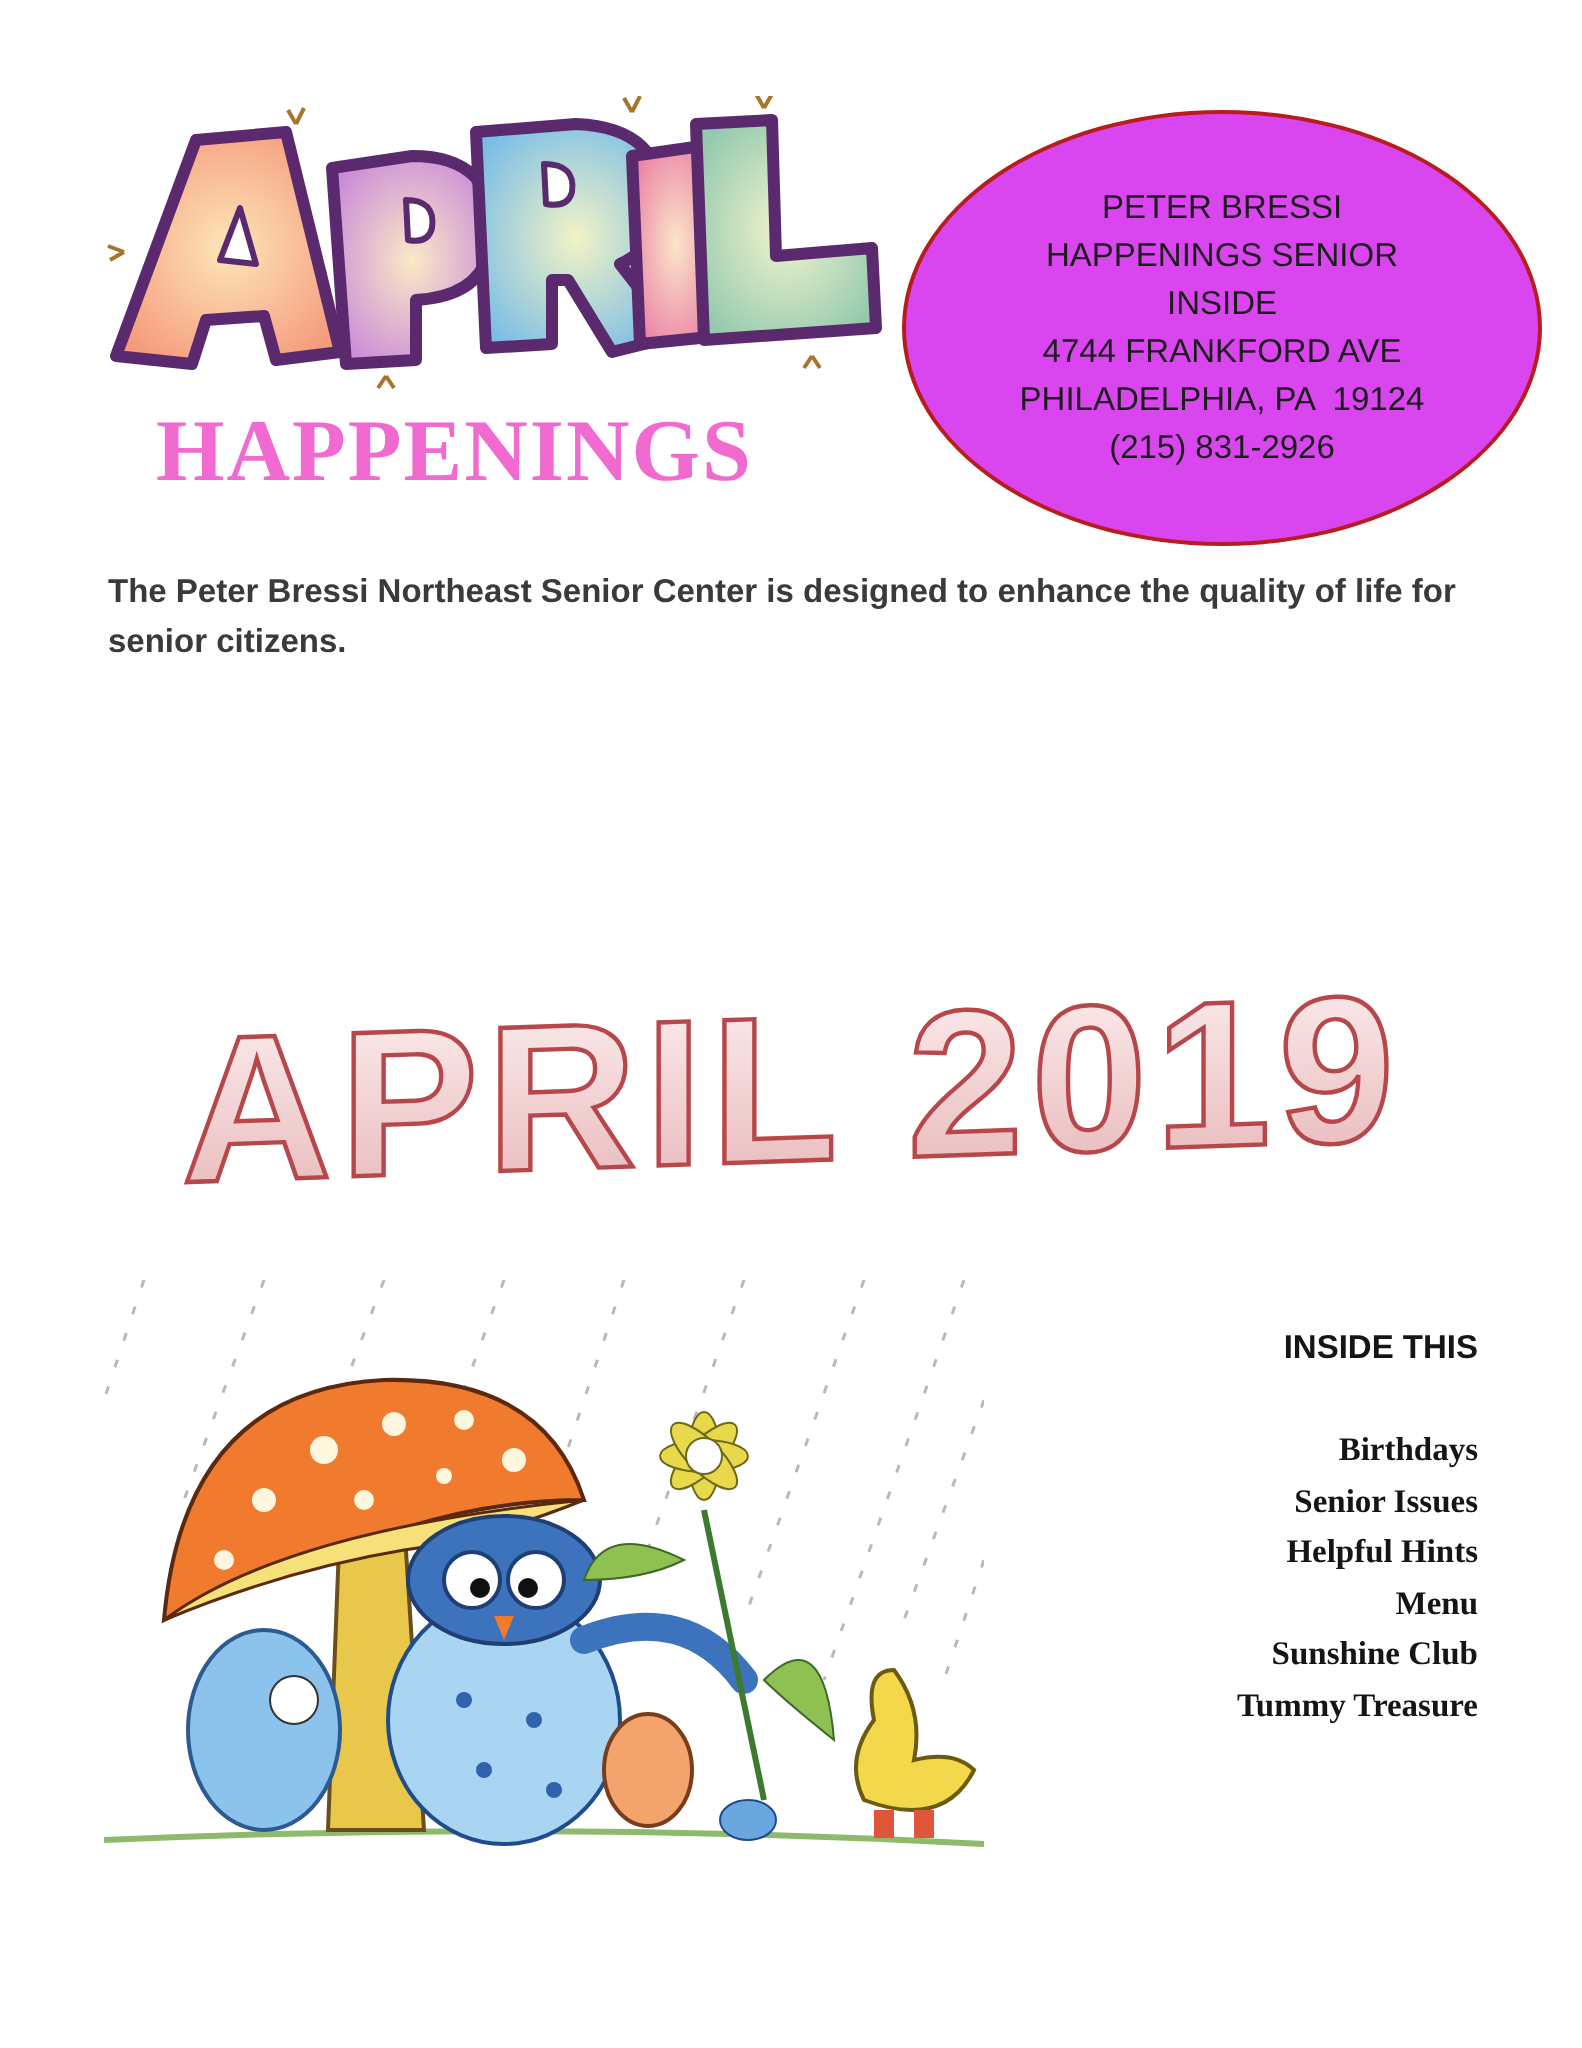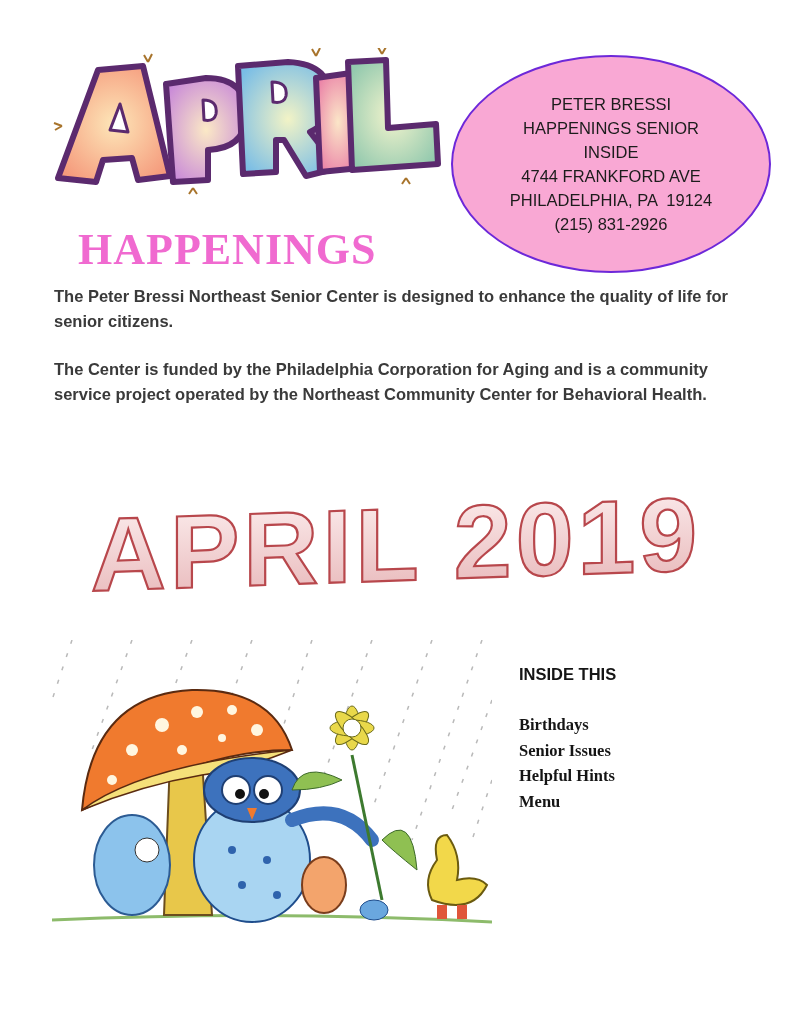--- a/index.html
+++ b/index.html
@@ -1,37 +1,37 @@
 <!DOCTYPE html>
 <html><head>
   <meta charset="utf-8">
   <style>
     html, body { margin: 0; padding: 0; background: #ffffff; }
     body { width: 791px; height: 1024px; position: relative; overflow: hidden; font-family: "DejaVu Sans", sans-serif; color: #2b2b2b; }
 
     
     .logo { position: absolute; left: 48px; top: 48px; width: 395px; height: 150px; }
-    .happenings { position: absolute; left: 78px; top: 204px; font-family: "Liberation Serif", serif; font-weight: bold; font-size: 44px; letter-spacing: 1px; color: #f06ad0; line-height: 1; margin-top: 24px; }
+    .happenings { position: absolute; left: 78px; top: 204px; font-family: "Liberation Serif", serif; font-weight: bold; font-size: 44px; letter-spacing: 1px; color: #f06ad0; line-height: 1; }
 
     
-    .oval { position: absolute; left: 451px; top: 55px; width: 320px; height: 218px; border: 2px solid #6d28d9; border-radius: 50%; background: #f9a8d4; box-sizing: border-box; display: flex; flex-direction: column; align-items: center; justify-content: center; }
+    .oval { position: absolute; left: 451px; top: 55px; width: 320px; height: 218px; border: 2px solid #b91c1c; border-radius: 50%; background: #d946ef; box-sizing: border-box; display: flex; flex-direction: column; align-items: center; justify-content: center; }
     .oval .line { font-family: "Liberation Sans", sans-serif; font-size: 16.5px; line-height: 24px; color: #1c1c1c; text-align: center; white-space: pre; }
 
     
     .intro { position: absolute; left: 54px; top: 284px; width: 700px; font-family: "Liberation Sans", sans-serif; font-weight: bold; font-size: 16.5px; line-height: 24.5px; color: #3a3a3a; }
     .intro p { margin: 0 0 24px 0; }
 
     
     .wordart { position: absolute; left: 66px; top: 482px; width: 660px; height: 130px; }
 
     
     .illustration { position: absolute; left: 52px; top: 640px; width: 440px; height: 300px; }
 
     
-    .toc { position: absolute; right: 52px; top: 662px; width: 220px; font-family: "Liberation Sans", sans-serif; font-weight: bold; font-size: 16.5px; color: #151515; }
+    .toc { position: absolute; right: 52px; top: 662px; width: 220px; text-align: right; font-family: "Liberation Sans", sans-serif; font-weight: bold; font-size: 16.5px; color: #151515; }
     .toc .title { line-height: 25px; }
     .toc .items { margin-top: 25px; font-family: Liberation Serif, serif; }
     .toc .item { line-height: 25.5px; }
   </style>
 </head>
 <body>
 
 <div class="logo">
   <svg width="395" height="150" viewBox="0 0 395 150">
     <defs>
@@ -87,21 +87,20 @@
   <div class="line">PETER BRESSI</div>
   <div class="line">HAPPENINGS SENIOR</div>
   <div class="line">INSIDE</div>
   <div class="line">4744 FRANKFORD AVE</div>
   <div class="line">PHILADELPHIA, PA  19124</div>
   <div class="line">(215) 831-2926</div>
 </div>
 
 <div class="intro">
   <p>The Peter Bressi Northeast Senior Center is designed to enhance the quality of life for senior citizens.</p>
-  <p>The Center is funded by the Philadelphia Corporation for Aging and is a community service project operated by the Northeast Community Center for Behavioral Health.</p>
 </div>
 
 <div class="wordart">
   <svg width="660" height="130" viewBox="0 0 660 130">
     <defs>
       <linearGradient id="wa" x1="0" y1="0" x2="0" y2="1">
         <stop offset="0" stop-color="#fdf0f0"></stop>
         <stop offset="1" stop-color="#e7b5b7"></stop>
       </linearGradient>
     </defs>
@@ -181,14 +180,16 @@
   </svg>
 </div>
 
 <div class="toc">
   <div class="title">INSIDE THIS</div>
   <div class="items">
     <div class="item">Birthdays</div>
     <div class="item">Senior Issues</div>
     <div class="item">Helpful Hints</div>
     <div class="item">Menu</div>
+    <div class="item">Sunshine Club</div>
+    <div class="item">Tummy Treasure</div>
   </div>
 </div>
 
 </body></html>

